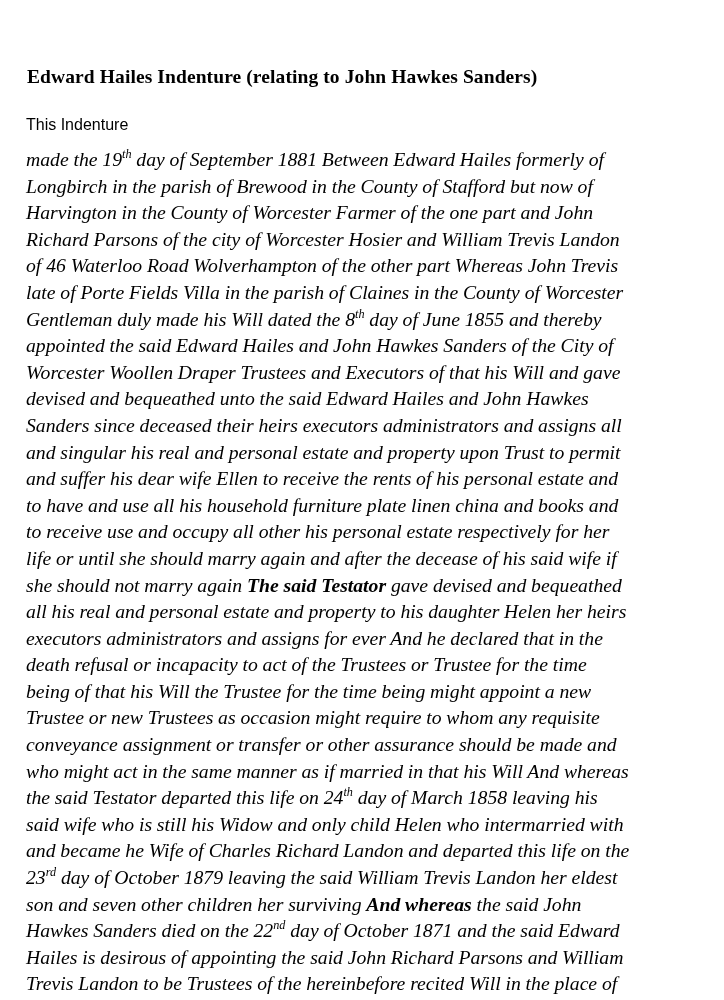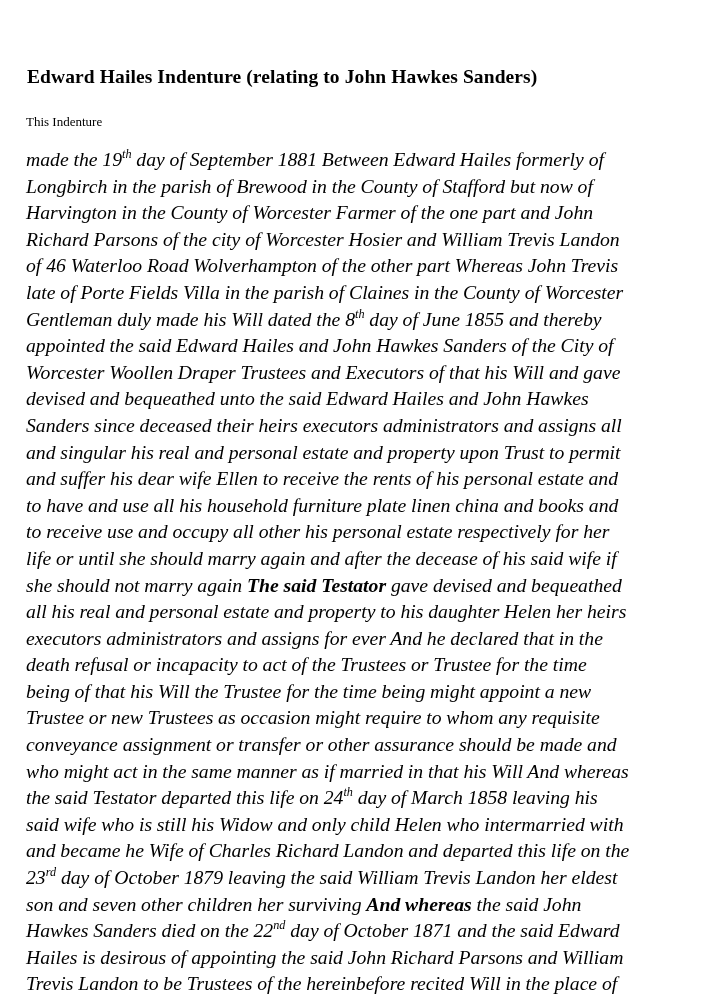--- a/index.html
+++ b/index.html
@@ -36,24 +36,24 @@
     line-height: 24px;
     letter-spacing: 0.1px;
     color: #000000;
   }
 
   .intro-line {
     position: absolute;
     left: 26px;
     top: 97px;
     width: 660px;
-    font-family: Liberation Serif, serif;
+    font-family: Liberation Sans, sans-serif;
     font-weight: normal;
     font-style: normal;
-    font-size: 13px;
+    font-size: 16px;
     line-height: 24px;
     color: #000000;
   }
 
   .body-block {
     position: absolute;
     left: 26px;
     top: 146px;
     width: 672px;
     font-family: "Liberation Serif", "DejaVu Serif", serif;

